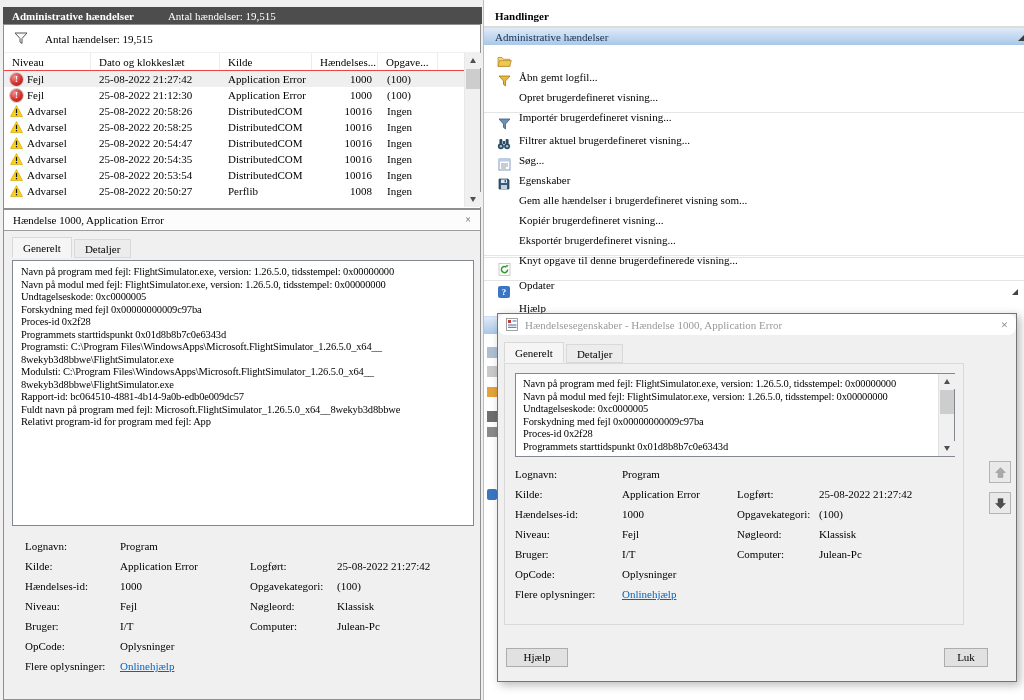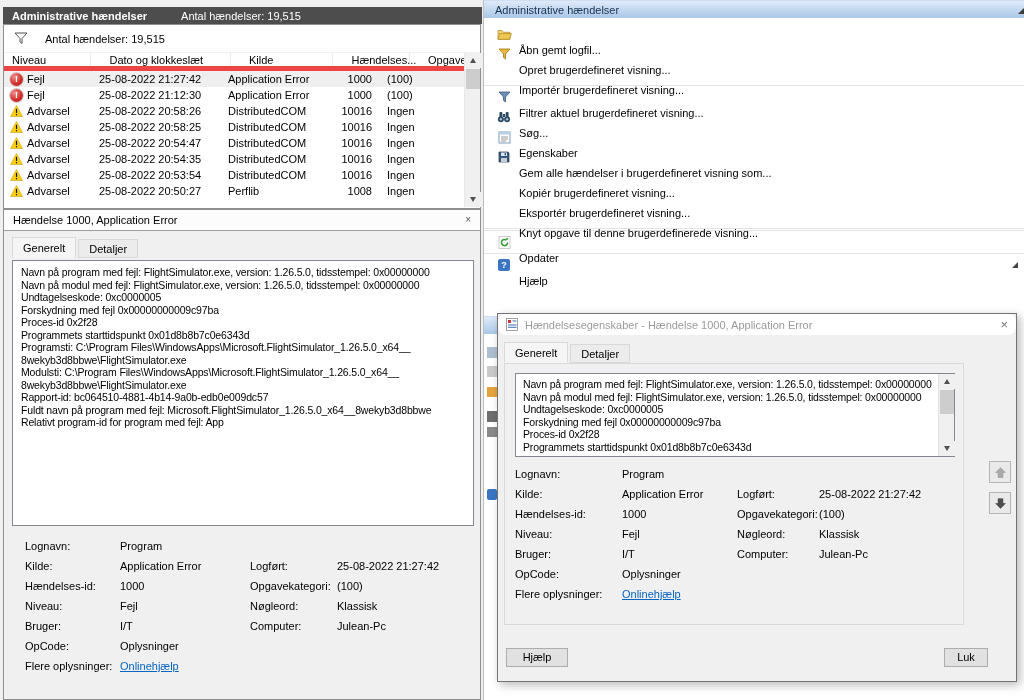--- a/index.html
+++ b/index.html
@@ -1,30 +1,30 @@
 <!DOCTYPE html>
 <html><head>
 <meta charset="utf-8">
 <style>
   * { margin:0; padding:0; box-sizing:border-box; }
   html,body { width:1024px; height:700px; overflow:hidden; }
   body { position:relative; font-family:"Liberation Sans","DejaVu Sans",sans-serif; font-size:11px; color:#000; background:#fff; }
-  .abs { position:absolute; }
+  .abs { position:absolute;font-family:Liberation Serif, serif; }
 
   
   #left-pane { left:0; top:0; width:483px; height:700px; background:#f0f0f0; }
   #dark-bar { left:3px; top:7px; width:479px; height:17px; background:#4d4d4d; color:#fff; display:flex; align-items:center; padding-left:9px; }
   #dark-bar .t { font-weight:bold; }
   #dark-bar .c { margin-left:34px; }
 
   #list-panel { left:3px; top:24px; width:478px; height:185px; background:#fff; border:1px solid #8f8f8f; }
   #ev-toolbar { height:28px; display:flex; align-items:center; padding-left:10px; border-bottom:1px solid #f0f0f0; }
   #ev-toolbar .cnt { margin-left:17px; }
 
-  .theader { display:flex; height:18px; align-items:center; border-bottom:5px solid #ef4444;justify-content:space-between; }
+  .theader { display:flex; height:18px; align-items:center; border-bottom:1px solid #ef4444; }
   .theader .hc { border-right:1px solid #ececec; height:100%; display:flex; align-items:center; padding-left:8px; }
   .c-level { width:87px; }
   .c-date  { width:129px; }
   .c-source{ width:92px; }
   .c-id    { width:66px; }
   .c-task  { width:60px; }
   .theader .c-id { justify-content:flex-start; }
 
   .trow { display:flex; height:16px; align-items:center; background:#fff; }
   .trow.sel { background:#efefef; }
@@ -308,20 +308,21 @@
         </div>
       <div class="frow">
           <span class="fl1">Flere oplysninger:</span>
           <a class="lnk fv1">Onlinehjælp</a>
         </div>
     </div>
   </div>
 </div>
 
 <div id="actions-pane" class="abs">
+  <div id="ap-title">Handlinger</div>
   <div id="ap-group">
     <span>Administrative hændelser</span>
     <svg class="ap-arrow" width="8" height="8" style="right:-1px;">
         <path d="M7 1 L7 7 L1 7 Z" fill="#3c3c3c"></path>
       </svg>
   </div>
 
   <div style="height:6px;"></div>
 
   <div class="ap-item">

